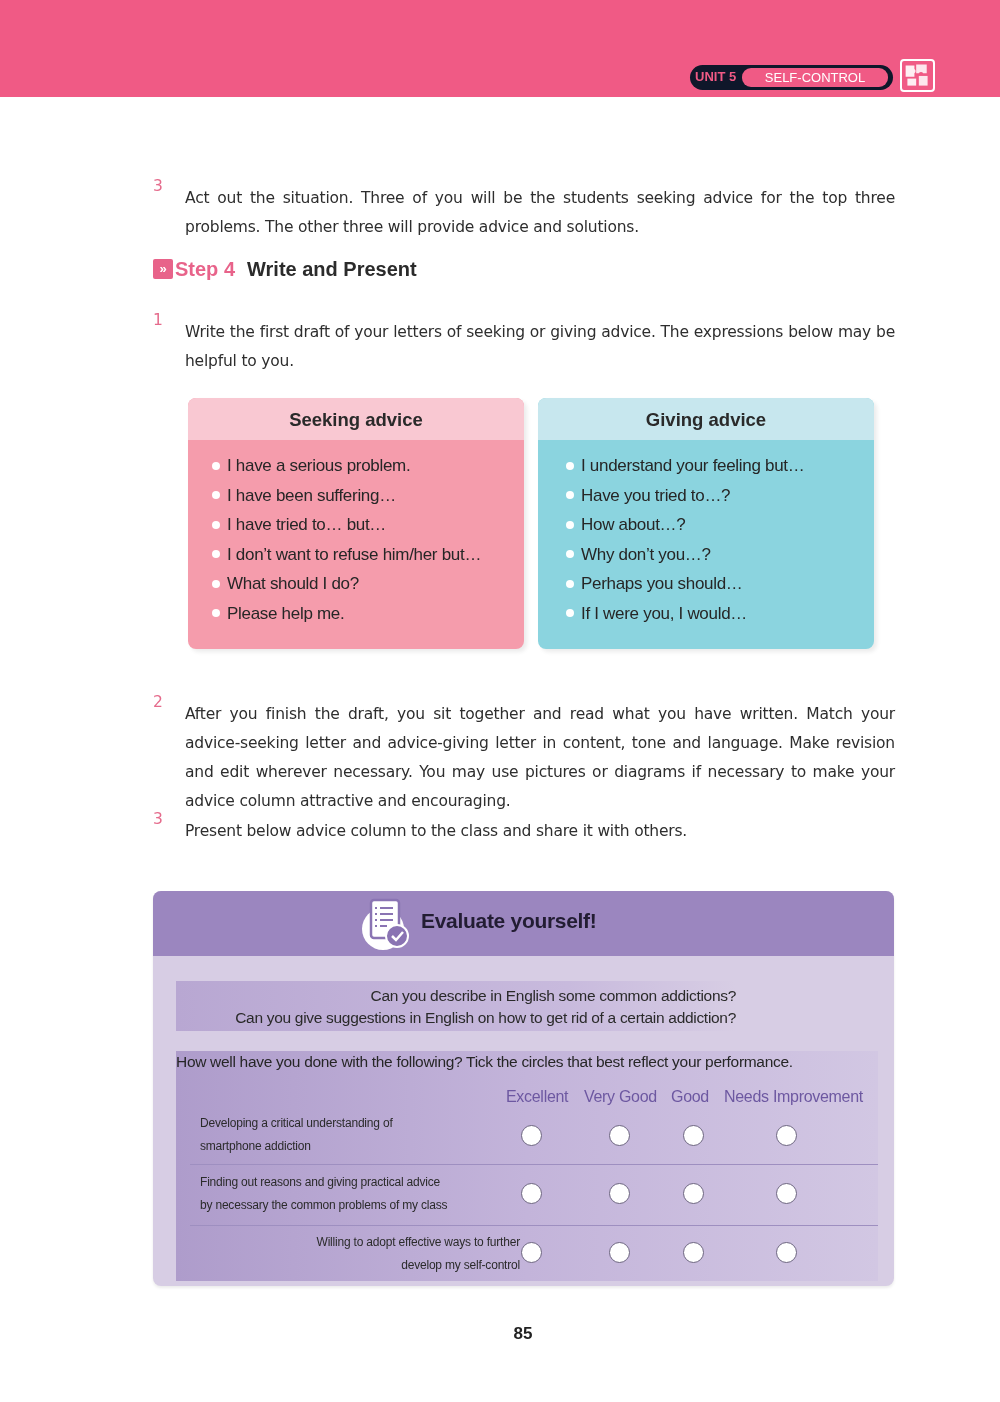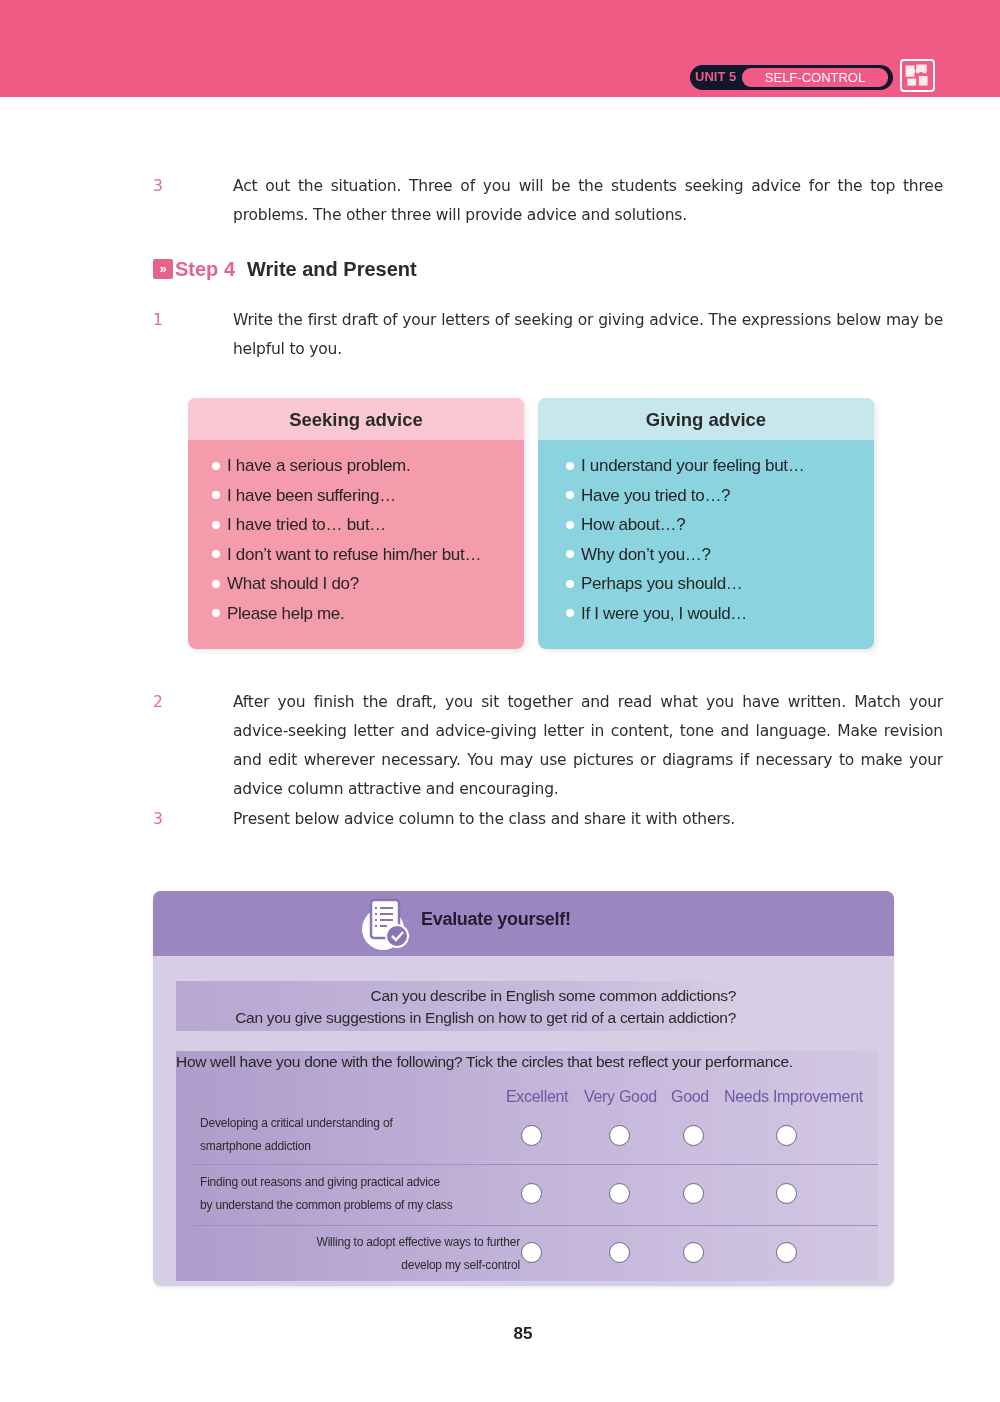--- a/index.html
+++ b/index.html
@@ -8,42 +8,42 @@
 
   .topbar { position: absolute; left: 0; top: 0; width: 1000px; height: 97px; background: #f05a85; }
   .unit-pill { position: absolute; left: 690px; top: 65px; width: 203px; height: 25px; background: #0f172a; border-radius: 13px; }
   .unit-label { position: absolute; left: 5px; top: 4px; font-size: 13px; font-weight: bold; color: #f05a85; }
   .unit-title { position: absolute; left: 52px; top: 3px; width: 146px; height: 19px; background: #f05a85; border-radius: 9px; color: #ffffff; font-size: 13px; text-align: center; line-height: 19px; }
   .puzzle { position: absolute; left: 900px; top: 59px; width: 35px; height: 33px; border: 2px solid #fff; border-radius: 4px; background: #f05a85; }
   .puzzle svg { width: 100%; height: 100%; }
 
   .item { position: absolute; left: 153px; font-family: "DejaVu Sans", sans-serif; font-size: 15.5px; line-height: 29px; color: #2e2e2e; letter-spacing: -0.2px; }
   .item .num { position: absolute; left: 0; top: 0; color: #e56b8c; }
-  .item .txt { position: absolute; left: 32px; top: 0; width: 710px; text-align: justify; margin-left: 48px; }
+  .item .txt { position: absolute; left: 32px; top: 12px; width: 710px; text-align: justify; }
 
   .step-head { position: absolute; left: 153px; top: 256px; height: 26px; display: flex; align-items: center; }
   .step-icon { width: 20px; height: 20px; background: #e8638a; color: #fff; font-size: 13px; line-height: 20px; text-align: center; border-radius: 2px; font-weight: bold; }
   .step-label { color: #e8638a; font-size: 20px; font-weight: bold; margin-left: 2px; }
   .step-title { color: #2b2b2b; font-size: 20px; font-weight: bold; margin-left: 12px; }
 
   .card { position: absolute; top: 398px; width: 336px; height: 251px; border-radius: 8px; overflow: hidden; box-shadow: 3px 3px 4px rgba(0,0,0,0.08); }
   .card-seek { left: 188px; background: #f59cac; }
   .card-give { left: 538px; background: #8bd4df; }
   .card-head { height: 42px; text-align: center; line-height: 44px; font-size: 18.5px; font-weight: bold; color: #2a2a2a; }
   .card-seek .card-head { background: #f9c8d2; }
   .card-give .card-head { background: #c7e7ee; }
   .card-list { list-style: none; padding-top: 11px; padding-left: 24px; }
   .card-give .card-list { padding-left: 28px; }
   .card-list li { font-size: 17px; line-height: 29.5px; color: #262626; display: flex; align-items: center; letter-spacing: -0.3px; }
   .bullet { width: 8px; height: 8px; background: #fff; border-radius: 50%; margin-right: 7px; flex: none; }
 
   .eval { position: absolute; left: 153px; top: 891px; width: 741px; height: 395px; background: #d7cde4; border-radius: 8px; overflow: hidden; box-shadow: 0 2px 3px rgba(0,0,0,0.08); }
   .eval-head { height: 65px; background: #9b86bf; position: relative; }
   .eval-icon { position: absolute; left: 206px; top: 5px; width: 54px; height: 56px; }
-  .eval-title { position: absolute; left: 268px; top: 18px; font-size: 18px; font-weight: bold; color: #231d33; letter-spacing: -0.3px; }
+  .eval-title { position: absolute; left: 268px; top: 18px; font-size: 21px; font-weight: bold; color: #231d33; letter-spacing: -0.3px; }
   .qbox { position: absolute; left: 23px; top: 90px; width: 560px; height: 50px; background: linear-gradient(90deg, #b8a7d2 0%, #c8badd 70%, rgba(215,205,228,0) 100%); padding: 4px 0 0 14px; }
   .qbox div { font-size: 15.5px; line-height: 22px; color: #2a2a2a; letter-spacing: -0.3px; text-align: right; }
   .rate { position: absolute; left: 23px; top: 160px; width: 702px; height: 230px; background: linear-gradient(90deg, #ae9ccb 0%, #c3b4da 50%, #d2c7e3 100%); }
   .rate-instr { position: absolute; left: 0; top: 2px; font-size: 15.5px; color: #262626; letter-spacing: -0.3px; }
   .rate-col { position: absolute; top: 37px; font-size: 16px; color: #6d58a1; letter-spacing: -0.3px; }
   .rate-row { position: absolute; left: 0; width: 702px; height: 60px; }
   .rate-row .crit { position: absolute; left: 14px; top: 0; font-family: Liberation Sans, sans-serif; font-size: 12px; line-height: 23px; color: #2b2b2b; width: 320px; letter-spacing: -0.2px; margin-left: 10px; }
   .radio { position: absolute; width: 21px; height: 21px; border-radius: 50%; background: #fff; border: 1px solid #6d6680; }
   .sep { position: absolute; left: 14px; width: 688px; height: 1px; background: #9e8fc0; }
 
@@ -193,21 +193,21 @@
       <span class="radio" style="left:345px;top:13px;"></span>
       <span class="radio" style="left:433px;top:13px;"></span>
       <span class="radio" style="left:507px;top:13px;"></span>
       <span class="radio" style="left:600px;top:13px;"></span>
     </div>
     <div class="sep" style="top:113px;"></div>
 
     <div class="rate-row" style="top:120px;">
       <div class="crit">
         <div>Finding out reasons and giving practical advice</div>
-        <div>by understand the common problems of my class</div>
+        <div>by necessary the common problems of my class</div>
       </div>
       <span class="radio" style="left:345px;top:12px;"></span>
       <span class="radio" style="left:433px;top:12px;"></span>
       <span class="radio" style="left:507px;top:12px;"></span>
       <span class="radio" style="left:600px;top:12px;"></span>
     </div>
     <div class="sep" style="top:174px;"></div>
 
     <div class="rate-row" style="top:180px;text-align:right;">
       <div class="crit">

